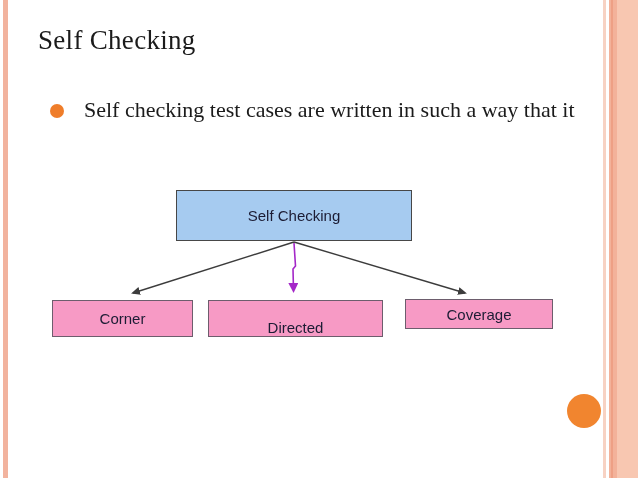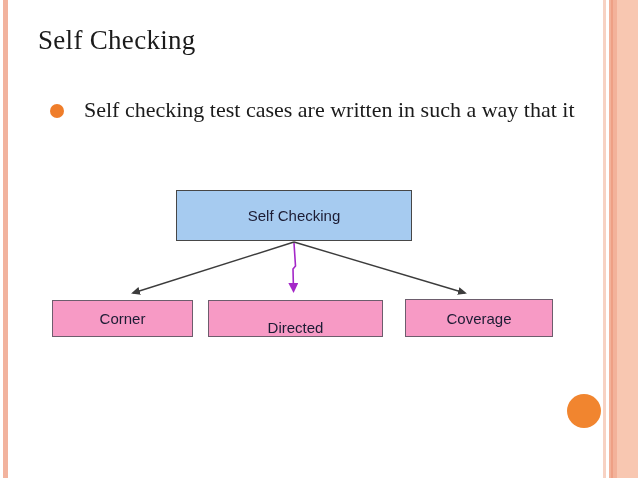--- a/index.html
+++ b/index.html
@@ -54,21 +54,21 @@
   }
   .node-root{
     left:176px;top:190px;width:236px;height:51px;
     background:var(--root-box-fill);border:1px solid var(--root-box-border);
   }
   .node-child{
     background:var(--child-box-fill);border:1px solid var(--child-box-border);
   }
   .node-corner{left:52px;top:300px;width:141px;height:37px;}
   .node-directed{left:208px;top:300px;width:175px;height:37px;align-items:flex-end;}
-  .node-coverage{left:405px;top:299px;width:148px;height:38px;}
+  .node-coverage{left:405px;top:299px;width:148px;height:30px;}
   .arrow-layer{position:absolute;left:0;top:0;width:638px;height:478px;pointer-events:none;}
 </style>
 </head>
 <body>
 
 <div class="stripe-left"></div>
 <div class="stripe-right"></div>
 <div class="orange-circle"></div>
 
 <div class="page-title">Self Checking</div>

